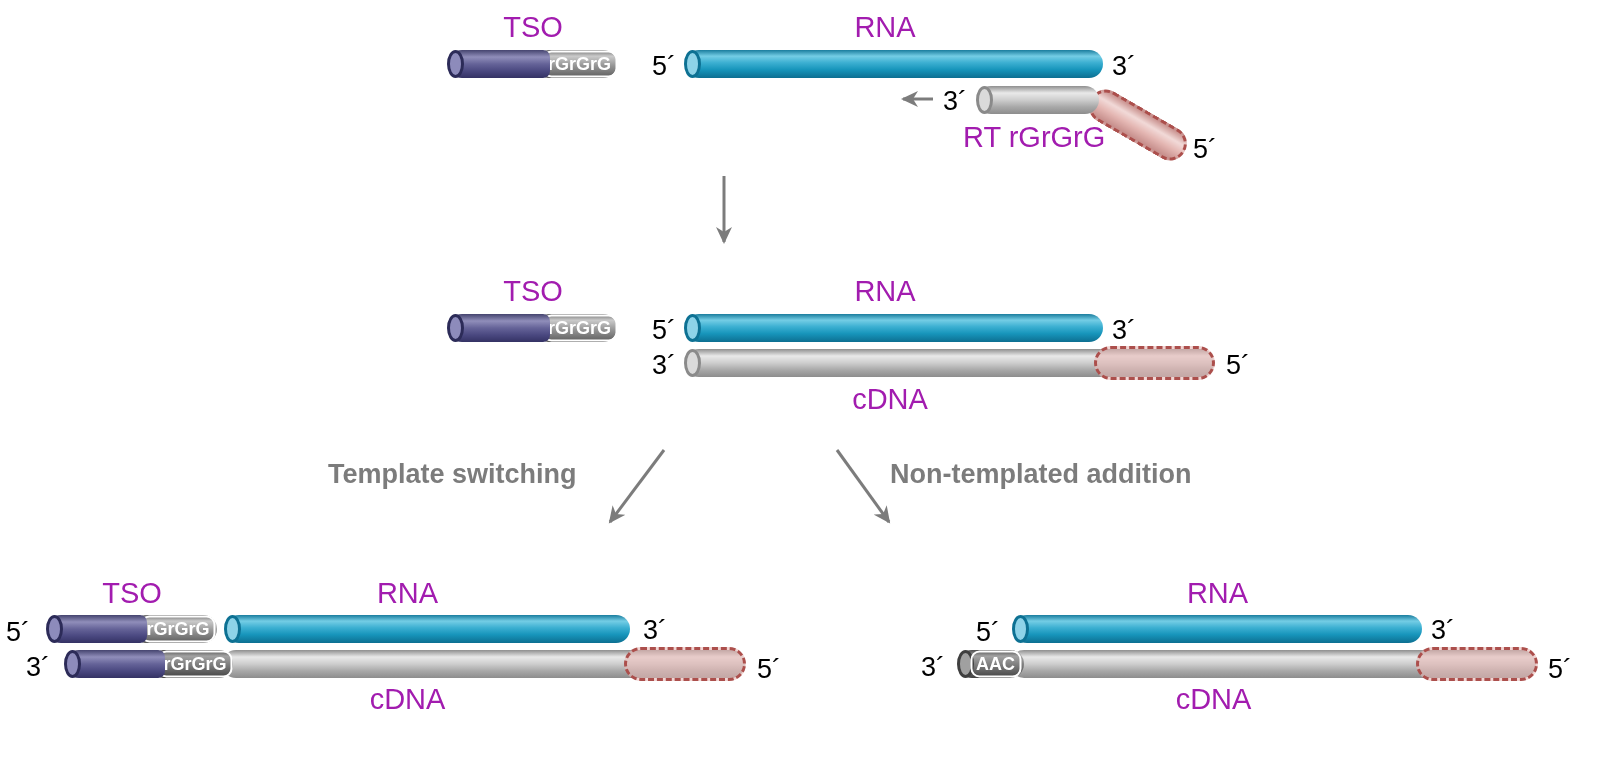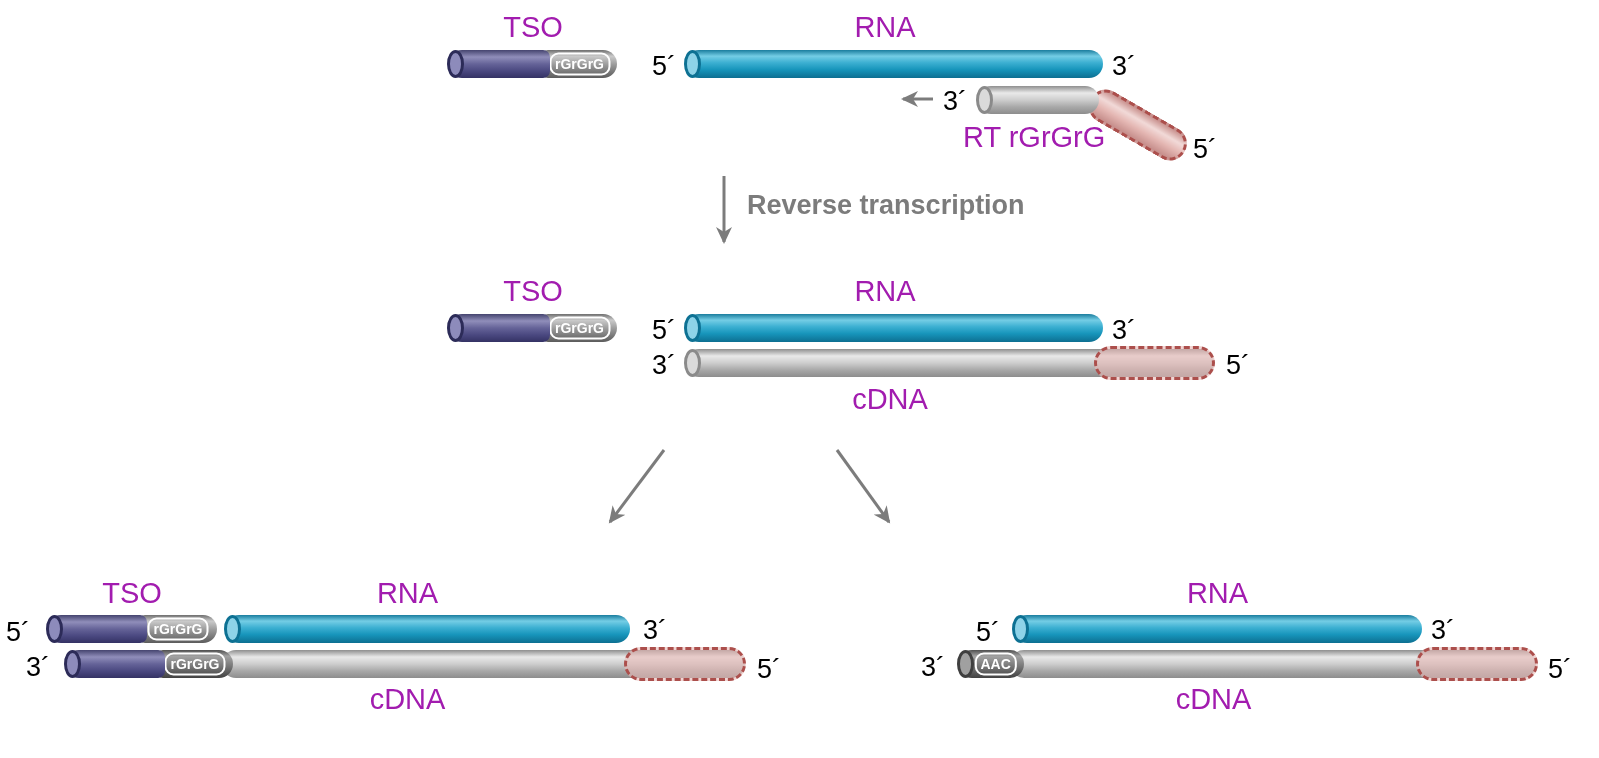--- a/index.html
+++ b/index.html
@@ -28,21 +28,21 @@
   
   .cap::before { content:""; position:absolute; left:-1px; top:0; width:17px; height:100%;
                  border-radius:50%; box-sizing:border-box; }
   .blue.cap::before   { background:#8ed3e8; border:3px solid #0d7193; }
   .purple.cap::before { background:#8d8bbb; border:3px solid #2c2b58; }
   .grayl.cap::before  { background:#dadada; border:3px solid #8a8a8a; }
   .grayd.cap::before  { background:#a0a0a0; border:3px solid #3f3f3f; }
 
   
   .tag-text { position:absolute; left:50%; top:50%; transform:translate(-50%,-50%);
-              color:#fff; font-weight:700; font-size:14px; line-height:1; white-space:nowrap;
+              color:#fff; font-weight:700; font-size:18px; line-height:1; white-space:nowrap;
               padding:2px 4px 3px; border:2px solid #fff; border-radius:9px; }
 
   
   .pink { position:absolute; height:34px; box-sizing:border-box;
           border:3px dashed #ac4f4c; border-radius:17px;
           background:rgba(231,185,181,0.60); }
   .pink.solid { background:linear-gradient(180deg,rgba(198,140,137,0.95) 0%,rgba(241,216,214,0.95) 32%,rgba(227,179,175,0.95) 62%,rgba(194,135,132,0.95) 100%); }
 
   .arrows { position:absolute; left:0; top:0; pointer-events:none; }
 </style>
@@ -61,39 +61,40 @@
   <div class="t c" style="left:780px;top:12px;width:210px;">RNA</div>
   <div class="cyl blue cap" style="left:685px;top:50px;width:418px;"></div>
   <div class="prime" style="left:1112px;top:53px;">3´</div>
 
   <div class="prime" style="left:943px;top:88px;">3´</div>
   <div class="pink solid" style="left:1090px;top:85px;width:108px;transform:rotate(30deg);transform-origin:8px 50%;"></div>
   <div class="cyl grayl cap" style="left:977px;top:86px;width:122px;z-index:2;"></div>
   <div class="t" style="left:963px;top:122px;">RT rGrGrG</div>
   <div class="prime" style="left:1193px;top:136px;">5´</div>
 
-  <div class="proc" style="left:747px;top:190px;">Reverse transcription</div>
 
   <div class="t c" style="left:448px;top:276px;width:170px;">TSO</div>
   <div class="cyl graym" style="left:542px;top:314px;width:75px;z-index:1;">
     <span class="tag-text">rGrGrG</span>
   </div>
   <div class="cyl purple cap" style="left:448px;top:314px;width:102px;z-index:2;"></div>
 
   <div class="prime" style="left:652px;top:317px;">5´</div>
   <div class="t c" style="left:780px;top:276px;width:210px;">RNA</div>
   <div class="cyl blue cap" style="left:685px;top:314px;width:418px;"></div>
   <div class="prime" style="left:1112px;top:317px;">3´</div>
 
   <div class="prime" style="left:652px;top:352px;">3´</div>
   <div class="cyl grayl cap" style="left:685px;top:349px;width:529px;"></div>
   <div class="pink" style="left:1094px;top:346px;width:121px;"></div>
   <div class="prime" style="left:1226px;top:352px;">5´</div>
   <div class="t c" style="left:790px;top:384px;width:200px;">cDNA</div>
 
+  <div class="proc" style="left:328px;top:459px;">Template switching</div>
+  <div class="proc" style="left:890px;top:459px;">Non-templated addition</div>
 
   <div class="t c" style="left:62px;top:578px;width:140px;">TSO</div>
   <div class="t c" style="left:330px;top:578px;width:155px;">RNA</div>
 
   <div class="prime" style="left:6px;top:619px;">5´</div>
   <div class="cyl graym" style="left:139px;top:615px;width:78px;z-index:1;">
     <span class="tag-text">rGrGrG</span>
   </div>
   <div class="cyl purple cap" style="left:47px;top:615px;width:100px;z-index:2;"></div>
   <div class="cyl blue cap" style="left:225px;top:615px;width:405px;"></div>

